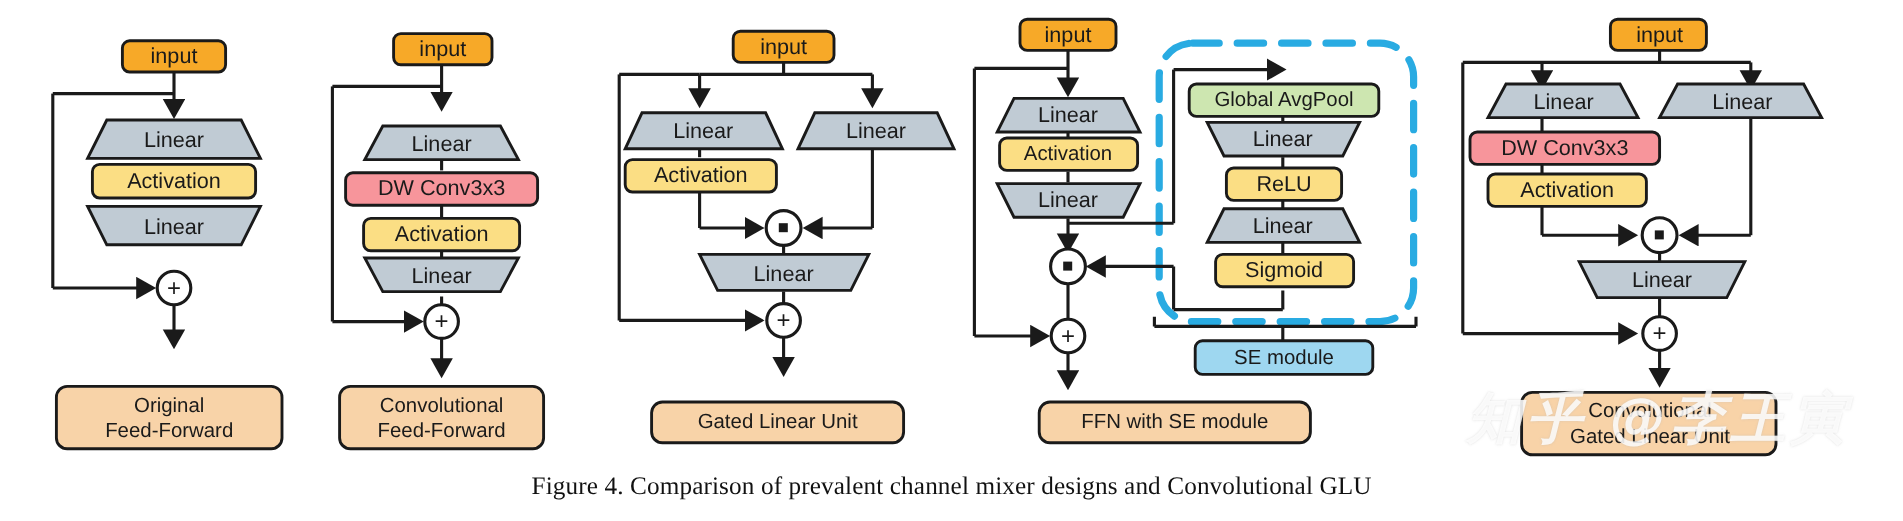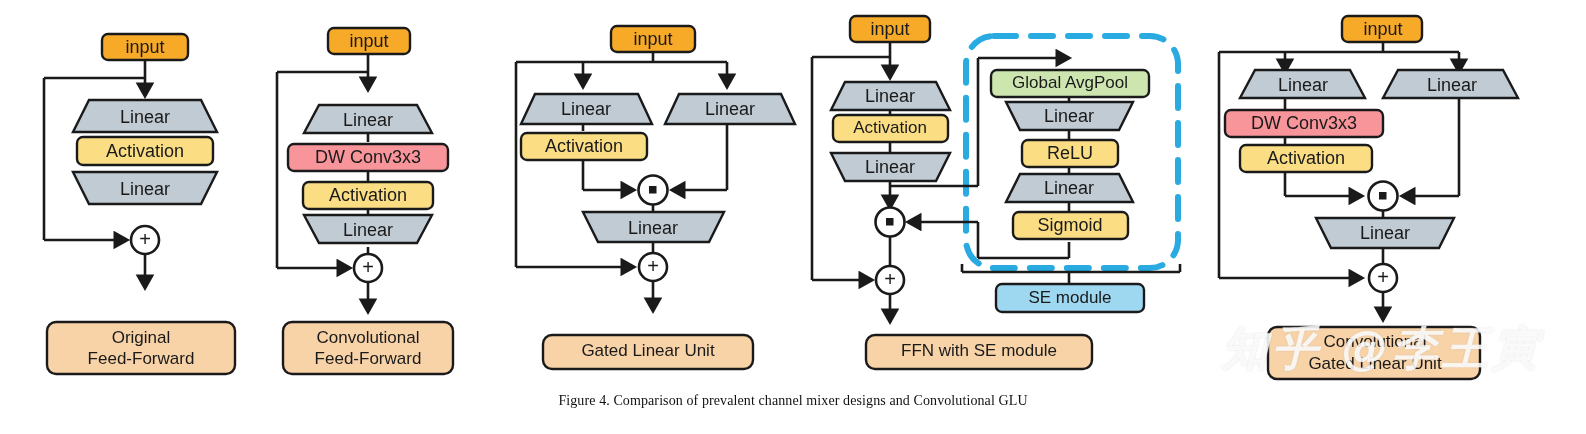--- a/index.html
+++ b/index.html
@@ -16,21 +16,21 @@
     font-family:"Liberation Sans", sans-serif;
     text-anchor:middle;
     dominant-baseline:middle;
     fill:#1a1a1a;
   }
   .caption{
     position:absolute;
     left:0;top:393px;width:1586px;
     text-align:center;
     font-family:"Liberation Serif", serif;
-    font-size:14px;
+    font-size:21px;
     color:#111111;
     letter-spacing:.1px;
   }
   .watermark{
     position:absolute;
     left:1222px;top:318px;
     font-family:"DejaVu Sans", sans-serif;
     font-size:46px;
     color:rgba(255,255,255,0.82);
     font-weight:600;

